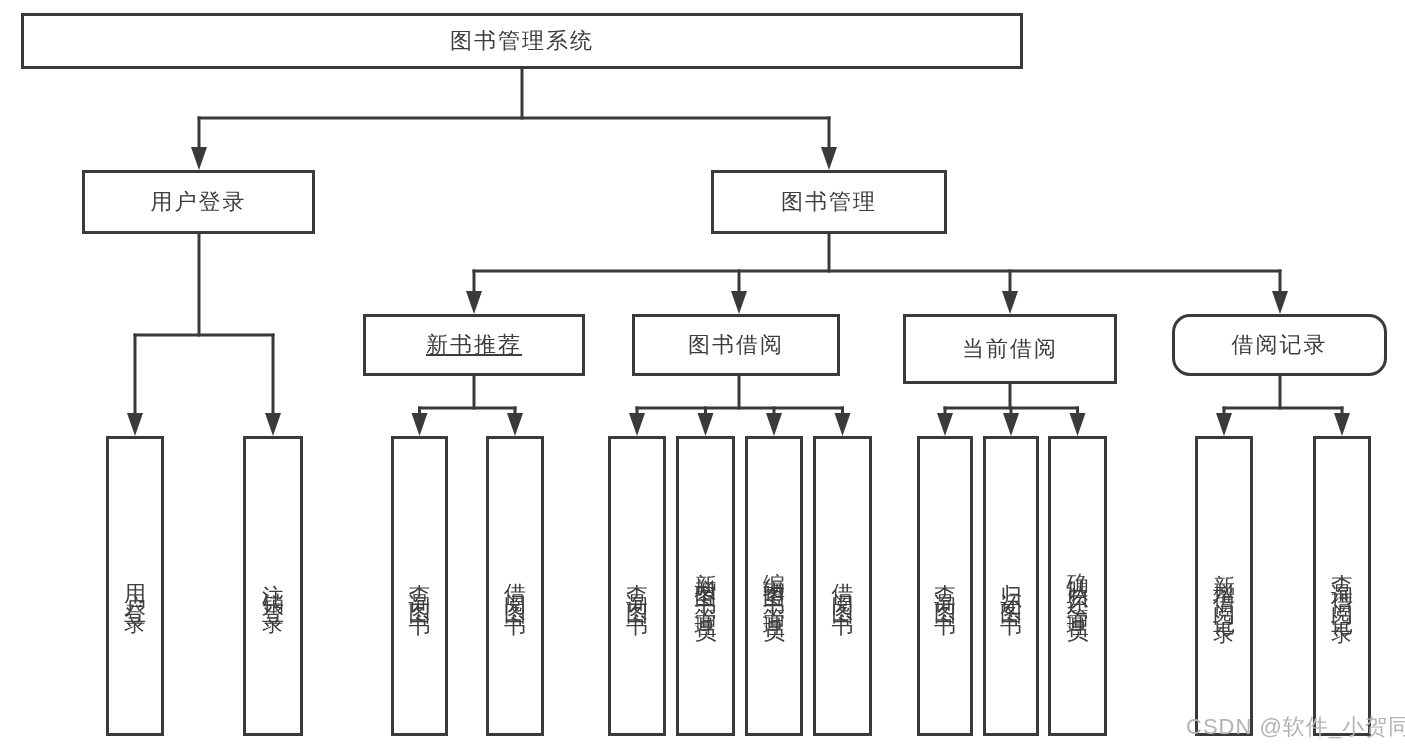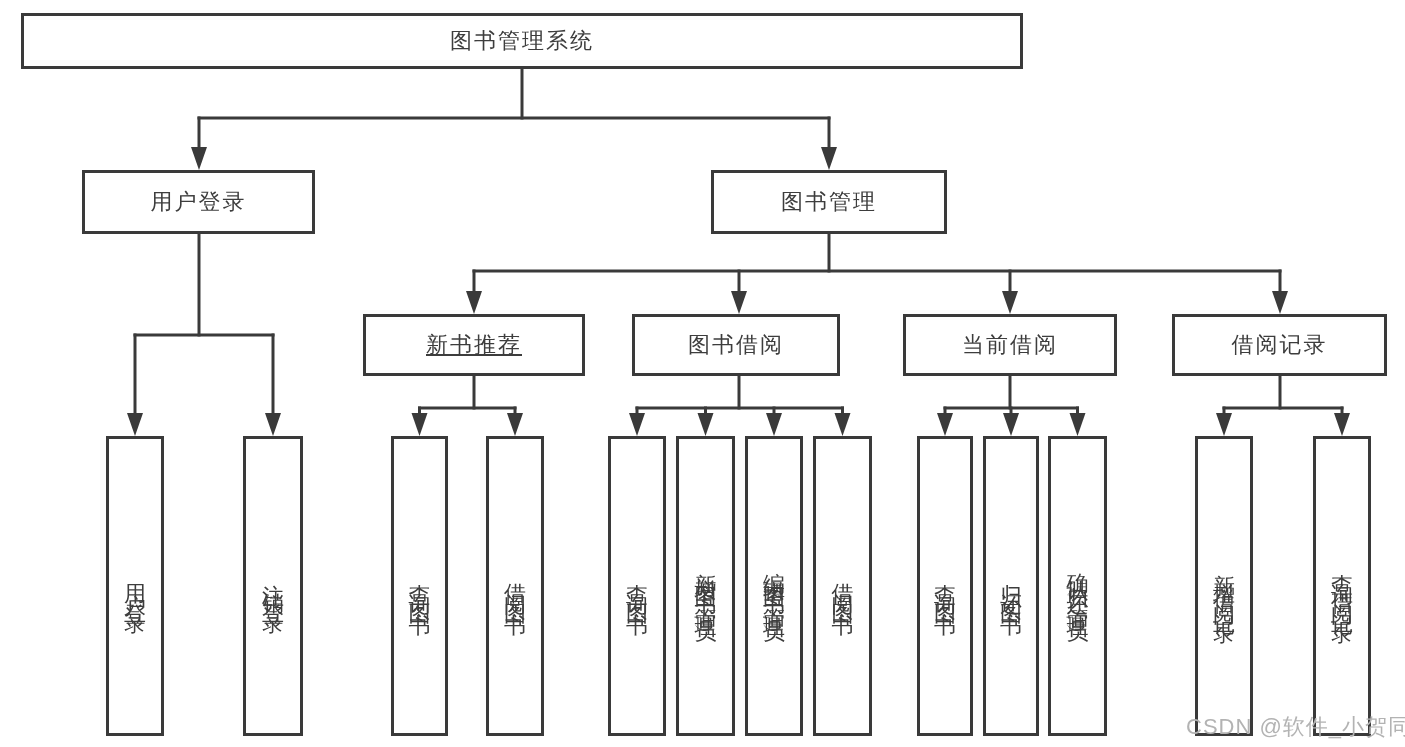--- a/index.html
+++ b/index.html
@@ -147,24 +147,24 @@
   <div class="box" style="left:711px; top:170px; width:236px; height:64px;">
     <span class="h-label">图书管理</span>
   </div>
 
   <div class="box" style="left:363px; top:314px; width:222px; height:62px;text-decoration:underline;">
     <span class="h-label">新书推荐</span>
   </div>
   <div class="box" style="left:632px; top:314px; width:208px; height:62px;">
     <span class="h-label">图书借阅</span>
   </div>
-  <div class="box" style="left:903px; top:314px; width:214px; height:62px;">
+  <div class="box" style="left:903px; top:314px; width:214px; height:70px;">
     <span class="h-label">当前借阅</span>
   </div>
-  <div class="box" style="left:1172px; top:314px; width:215px; height:62px;">
+  <div class="box" style="left:1172px; top:314px; width:215px; height:62px;border-radius:18px;">
     <span class="h-label">借阅记录</span>
   </div>
 
   <div class="box" style="left:106px; top:436px; width:58px; height:300px;">
     <span class="v-label">用户登录</span>
   </div>
   <div class="box" style="left:243px; top:436px; width:60px; height:300px;">
     <span class="v-label">注销登录</span>
   </div>
 

